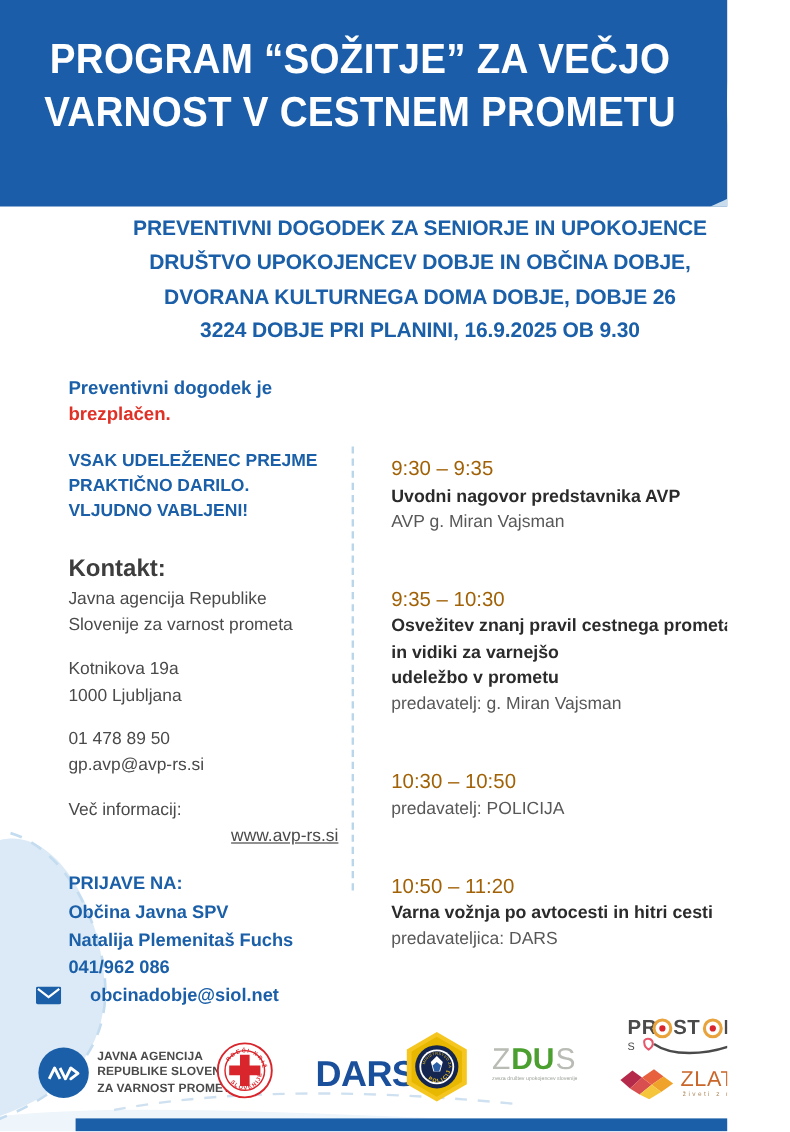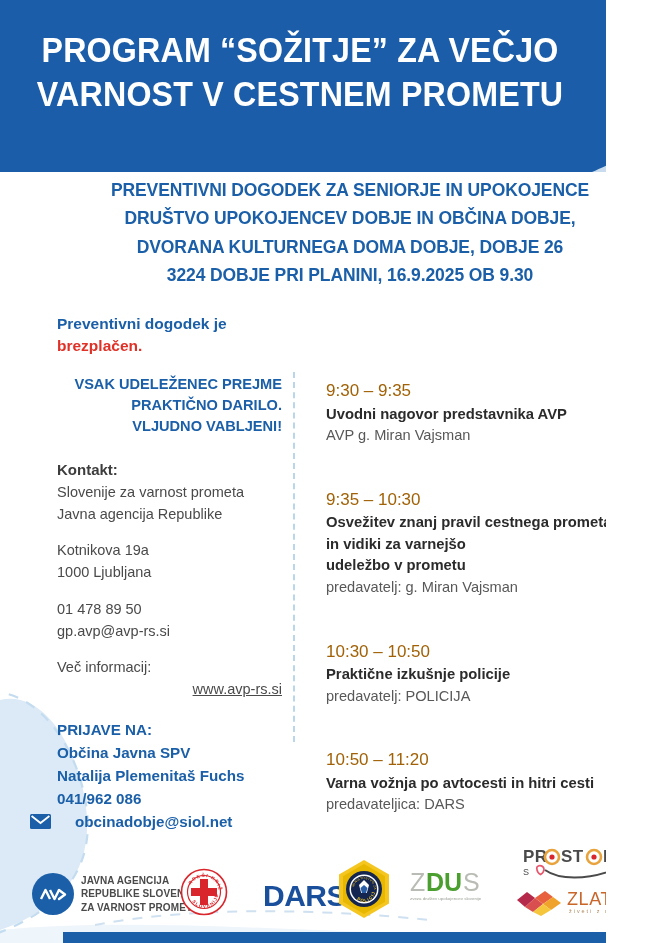--- a/index.html
+++ b/index.html
@@ -77,28 +77,27 @@
     line-height: 1.42;
   }
   .lead-line .free { color: #e03127; }
 
   .gift-block {
     margin-top: 17px;
     color: #1a5fa8;
     font-weight: bold;
     font-size: 14.6px;
     line-height: 1.45;
-    text-align: right;
   }
 
   .kontakt-label {
     margin-top: 22px;
     color: #3d3d3d;
     font-weight: bold;
-    font-size: 15px;
+    font-size: 20px;
     line-height: 1.5;
   }
   .kontakt-body {
     color: #4a4a4a;
     font-size: 14.5px;
     line-height: 1.5;
   }
   .gap { height: 15px; }
   .kontakt-body a,
   .kontakt-body .link {
@@ -226,22 +225,22 @@
     </div>
 
     <div class="gift-block">
       <div>VSAK UDELEŽENEC PREJME</div>
       <div>PRAKTIČNO DARILO.</div>
       <div>VLJUDNO VABLJENI!</div>
     </div>
 
     <div class="kontakt-label">Kontakt:</div>
     <div class="kontakt-body">
+      <div>Javna agencija Republike</div>
       <div>Slovenije za varnost prometa</div>
-      <div>Javna agencija Republike</div>
       <div class="gap"></div>
       <div>Kotnikova 19a</div>
       <div>1000 Ljubljana</div>
       <div class="gap"></div>
       <div>01 478 89 50</div>
       <div>gp.avp@avp-rs.si</div>
       <div class="gap"></div>
       <div>Več informacij:</div>
       <div class="link">www.avp-rs.si</div>
     </div>
@@ -269,21 +268,20 @@
     </div>
     <div class="agenda-item">
       <div class="ag-time">9:35 – 10:30</div>
       <div class="ag-title">Osvežitev znanj pravil cestnega prometa
 in vidiki za varnejšo
 udeležbo v prometu</div>
       <div class="ag-speaker">predavatelj: g. Miran Vajsman</div>
     </div>
     <div class="agenda-item">
       <div class="ag-time">10:30 – 10:50</div>
-      <div class="ag-title">Praktične izkušnje policije</div>
       <div class="ag-speaker">predavatelj: POLICIJA</div>
     </div>
     <div class="agenda-item">
       <div class="ag-time">10:50 – 11:20</div>
       <div class="ag-title">Varna vožnja po avtocesti in hitri cesti</div>
       <div class="ag-speaker">predavateljica: DARS</div>
     </div>
   </div>
 
   <div class="logo avp-logo">

